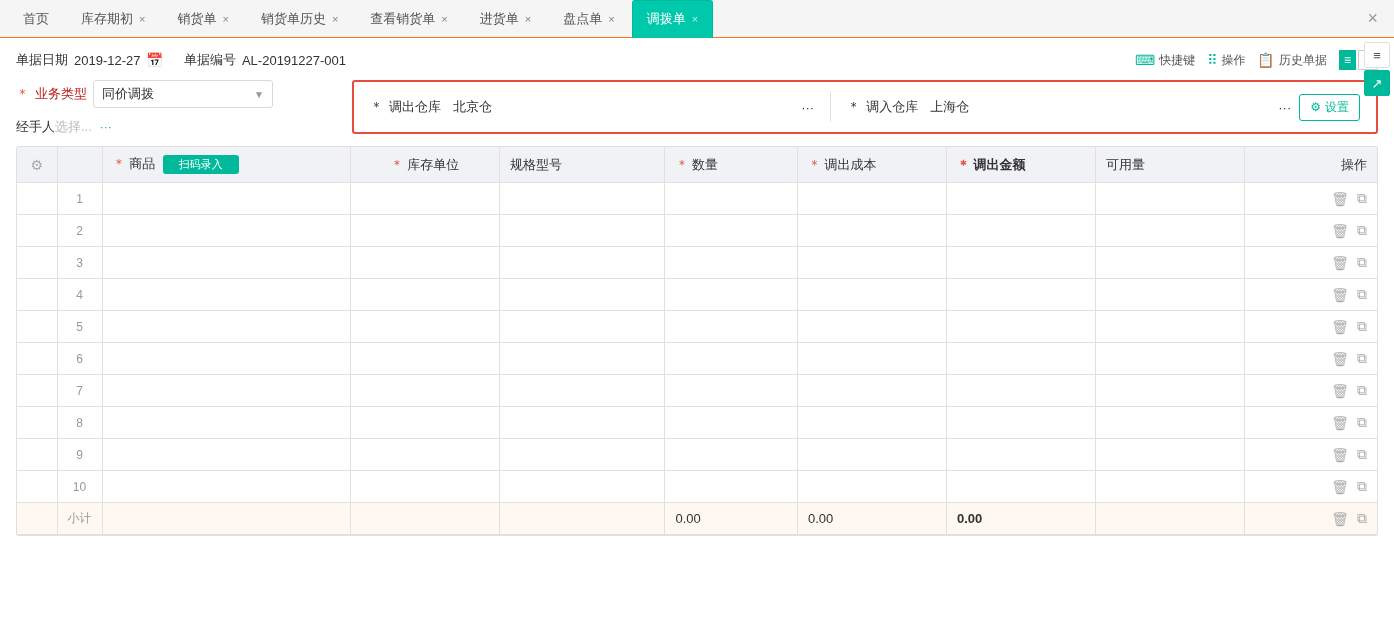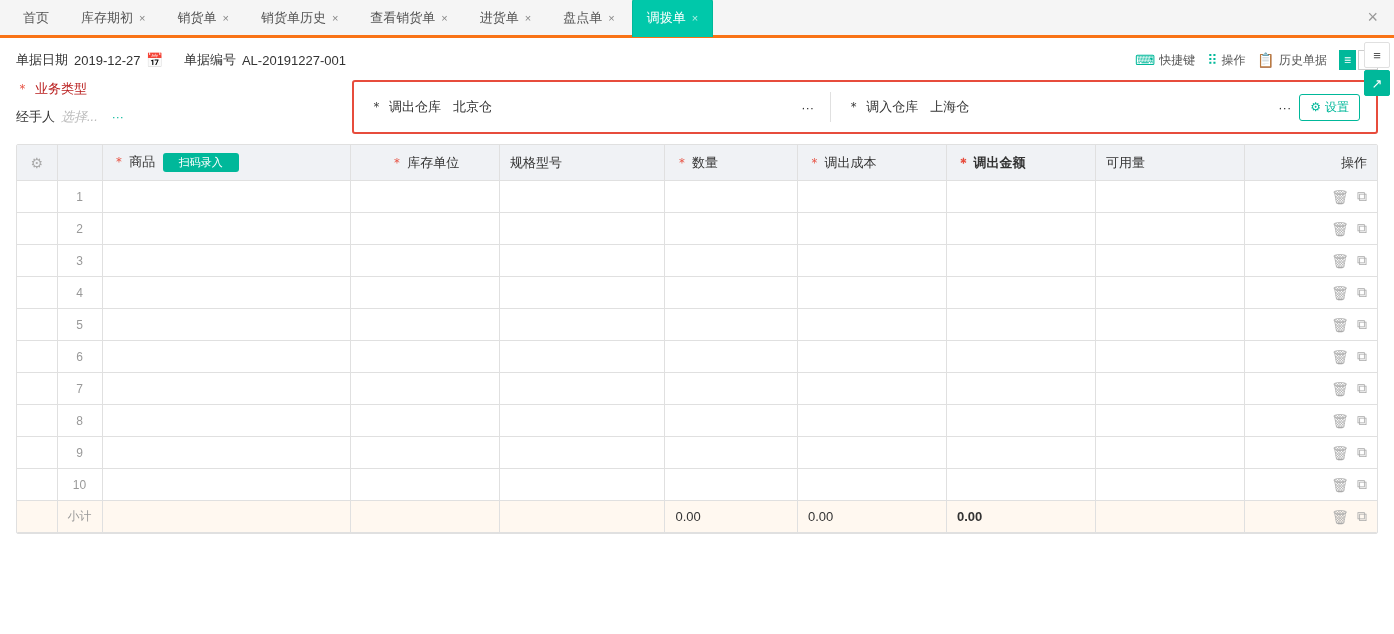--- a/index.html
+++ b/index.html
@@ -1,21 +1,21 @@
 <!DOCTYPE html>
 <html><head>
   <meta charset="utf-8">
   <style>
     * { box-sizing: border-box; margin: 0; padding: 0; }
     body { font-family: 'Microsoft YaHei', Arial, sans-serif; font-size: 13px; background: #fff; color: #333; overflow: hidden; }
 
     
     .tab-bar {
       display: flex; align-items: center;
-      border-bottom: 3px solid #f97316;
+      border-bottom: 1px solid #f97316;
       background: #f5f5f5;
       height: 38px;
       padding: 0 8px;
       gap: 2px;
     }
     .tab {
       display: flex; align-items: center;
       padding: 6px 14px;
       font-size: 13px;
       cursor: pointer;
@@ -120,24 +120,24 @@
       border: 1px solid #d9d9d9;
       border-radius: 3px;
       padding: 4px 8px;
       min-width: 180px;
       background: #fff;
       cursor: pointer;
       justify-content: space-between;
     }
     .select-field .arrow { color: #999; font-size: 10px; }
     .handler-field {
-      display: flex; align-items: center; gap: 6px;
+      display: flex; align-items: center; 
     }
     .handler-field label { color: #333; }
-    .handler-field .placeholder-text { color: #bbb; font-style: italic; }
+    .handler-field .placeholder-text { color: #bbb; }
     .handler-field .dots-btn { color: #00b89a; cursor: pointer; font-size: 12px; margin-left: 8px; }
 
     .warehouse-field {
       display: flex; align-items: center; gap: 6px;
       flex: 1;
     }
     .warehouse-divider {
       width: 1px; background: #e0e0e0; height: 30px; margin: 0 16px;
     }
     .settings-btn {
@@ -316,20 +316,24 @@
       </div>
     </div>
   </div>
 
   <div class="form-section">
 
     <div class="form-left">
       <div class="form-field">
         <span class="required">＊</span>
         <label>业务类型</label>
+        <div class="select-field">
+          <span>同价调拨</span>
+          <span class="arrow">▼</span>
+        </div>
       </div>
       <div class="handler-field">
         <label>经手人</label>
         <span class="placeholder-text">选择...</span>
         <span class="dots-btn">···</span>
       </div>
     </div>
 
     <div class="form-right">
 

